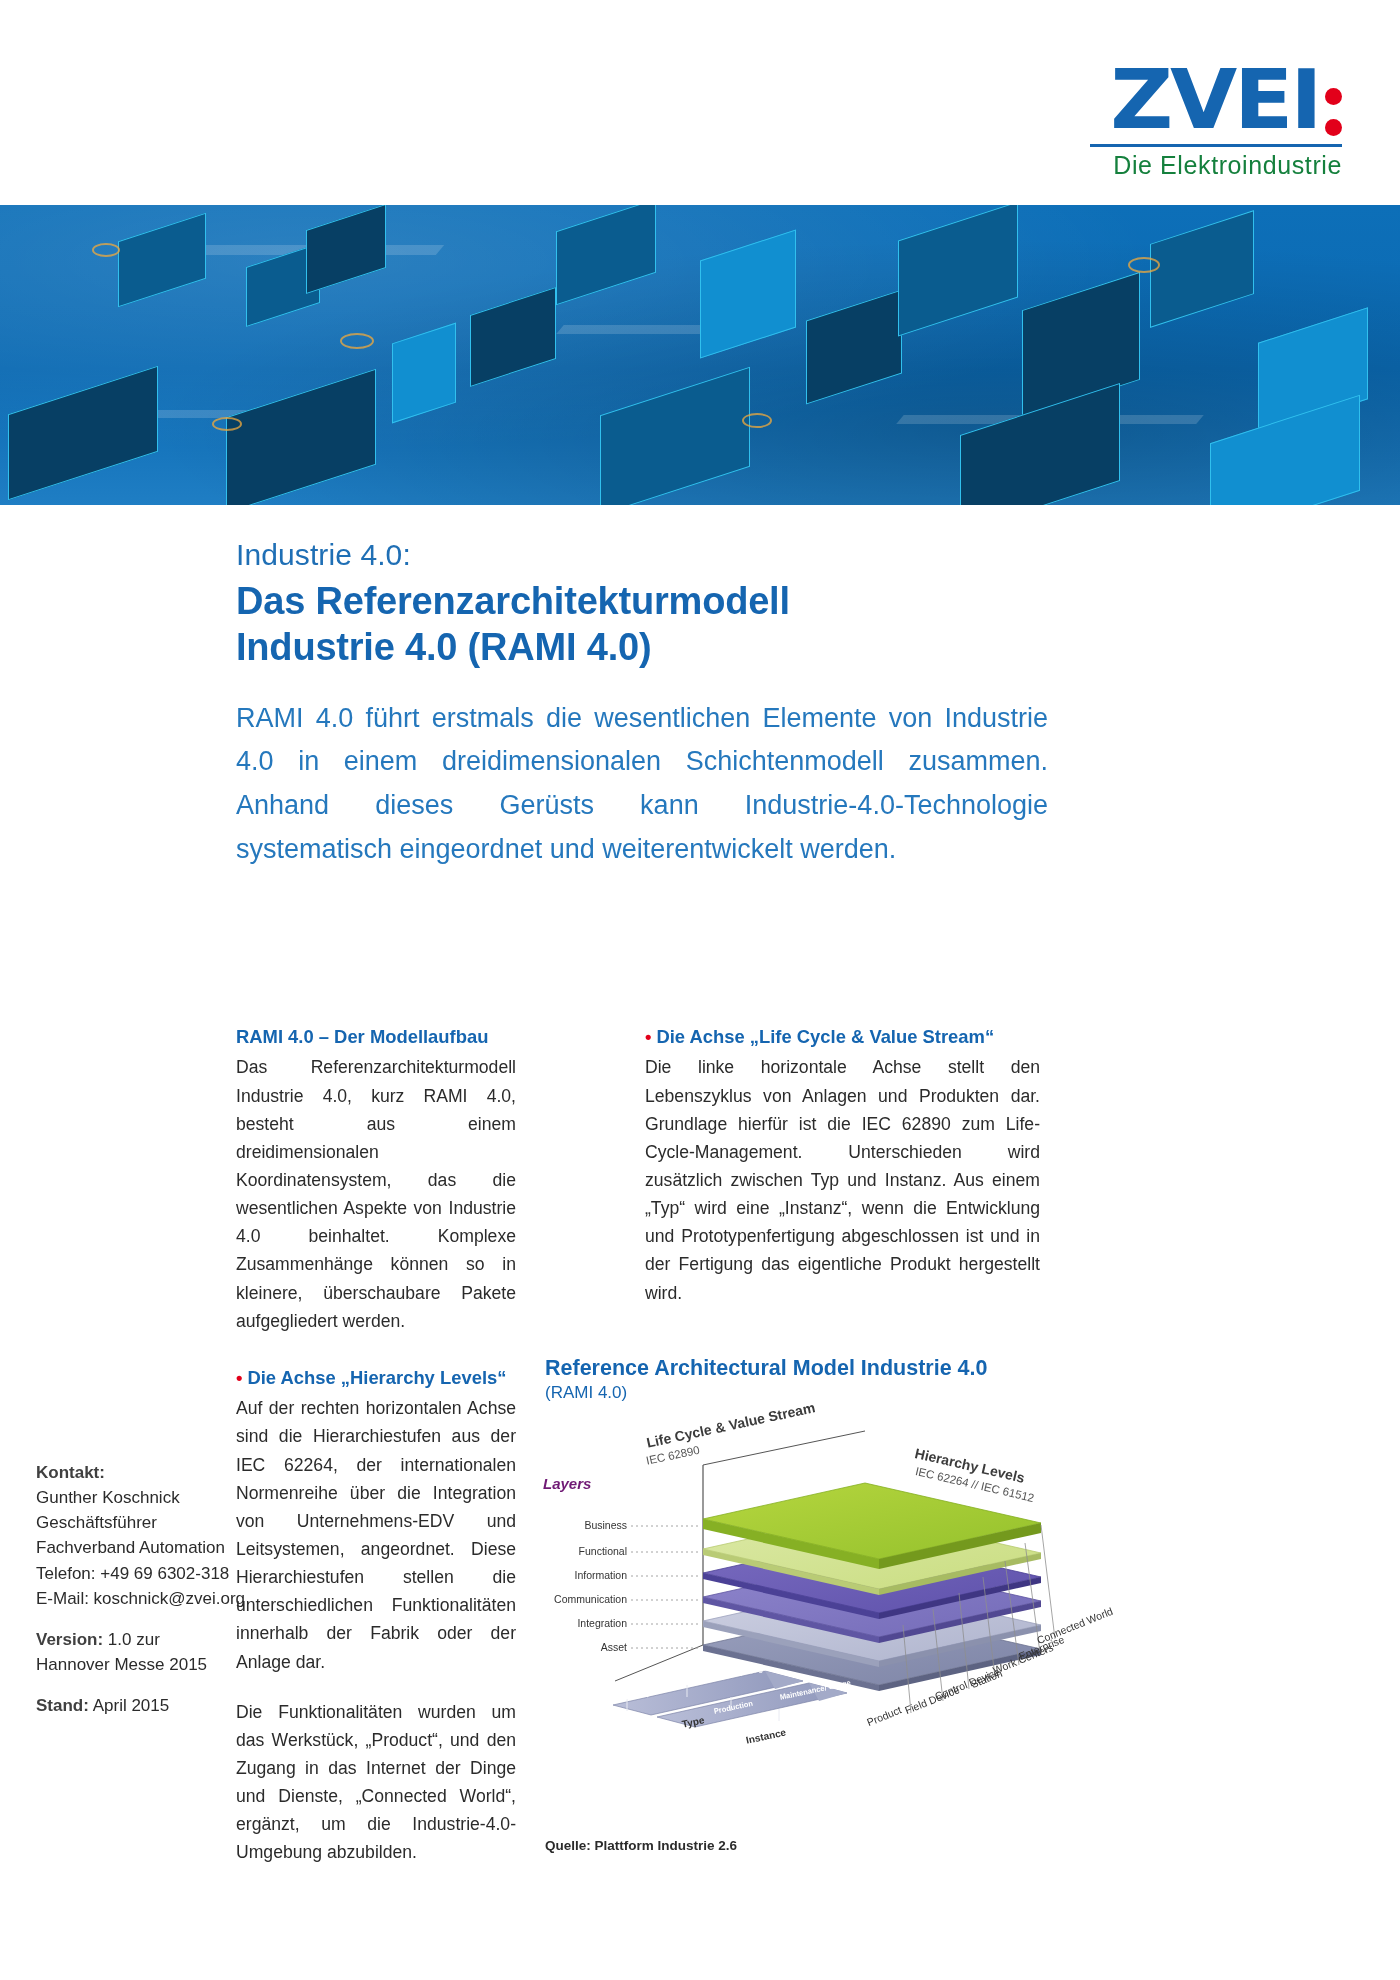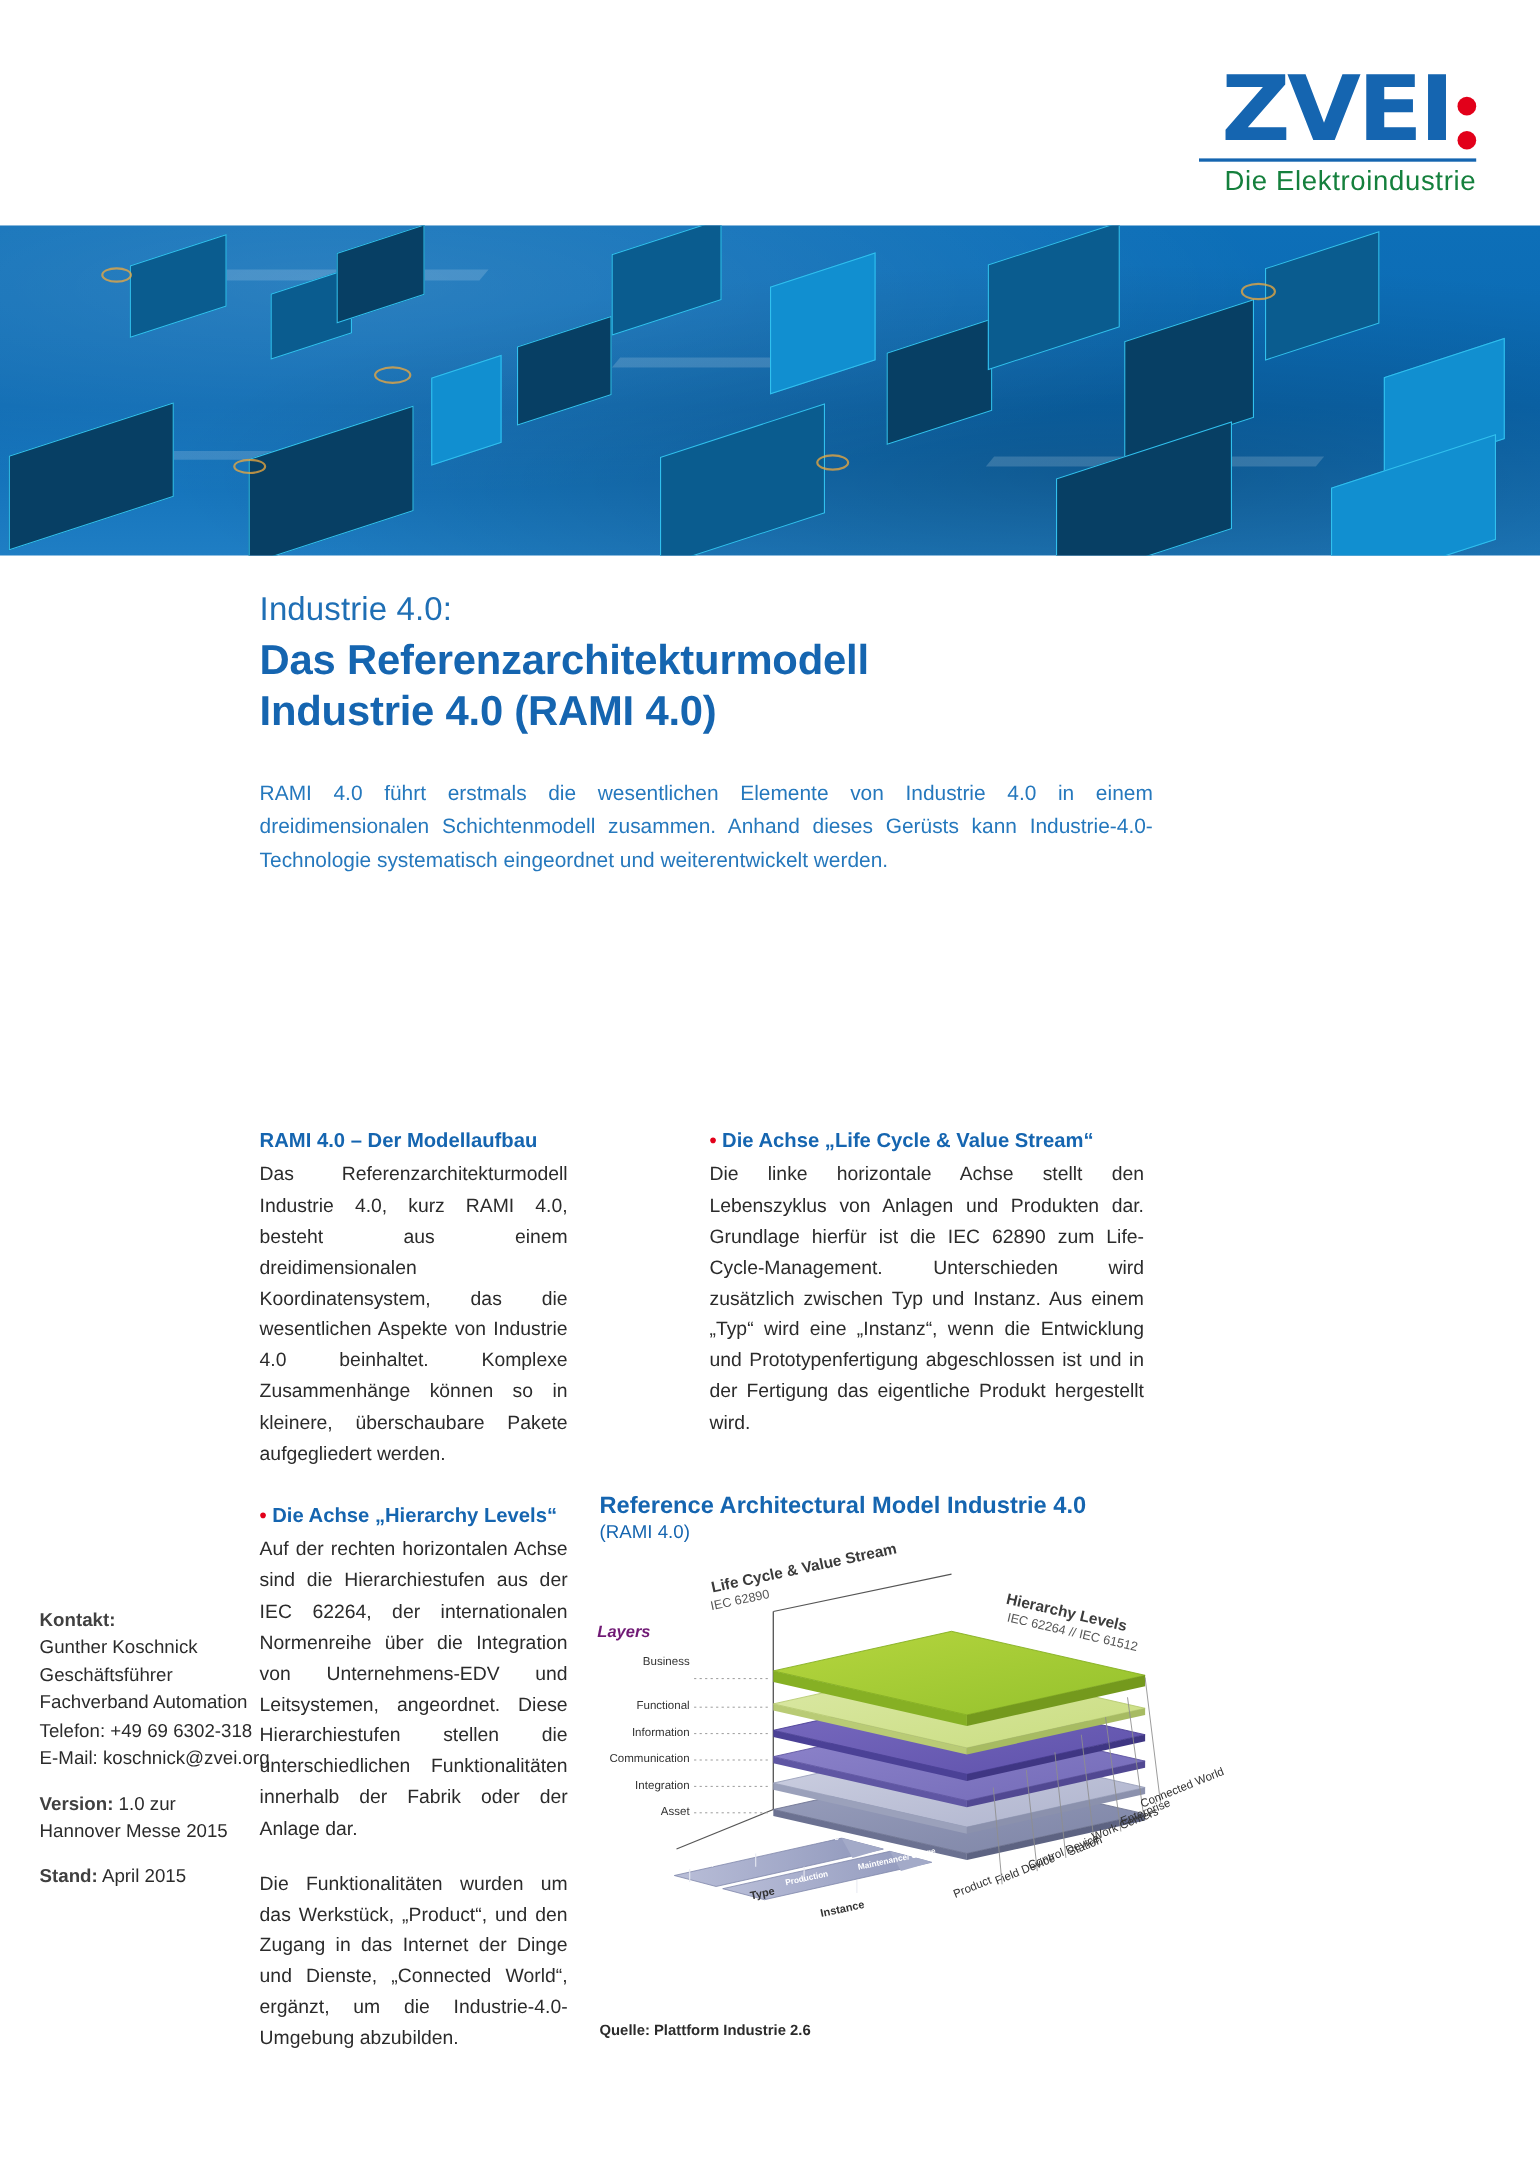--- a/index.html
+++ b/index.html
@@ -44,21 +44,21 @@
   .ring { position: absolute; border: 2px solid rgba(240,170,60,.75); border-radius: 50%; }
   .arrowpath { position: absolute; background: rgba(255,255,255,.16); }
   .slab { position: absolute; background: #0a5c8f; border: 1.5px solid #31c0ee; }
   .slab.dark { background: #073f64; }
   .slab.bright { background: #118fd0; }
 
   
   #title-block { position: absolute; left: 236px; top: 538px; width: 820px; }
   #kicker { font-size: 30px; color: #1f6fb5; font-weight: 400; letter-spacing: .1px; }
   #title { font-size: 38px; font-weight: 700; color: #1565b0; line-height: 1.22; margin-top: 6px; letter-spacing: -.2px; }
-  #lead { margin-top: 36px; width: 812px; font-size: 19px; line-height: 1.62; color: #2578bd; text-align: justify; }
+  #lead { margin-top: 26px; width: 812px; font-size: 27px; line-height: 1.62; color: #2578bd; text-align: justify; }
 
   
   .col { position: absolute; font-size: 17.6px; line-height: 1.60; color: #2b2b2b; text-align: justify; }
   #col-left  { left: 236px; top: 1022px; width: 280px; }
   #col-right { left: 645px; top: 1022px; width: 395px; }
   .sec-head { color: #1565b0; font-weight: 700; font-size: 18.4px; margin-bottom: 2px; text-align: left; }
   .sec-head .bullet { color: #e2001a; font-weight: 700; margin-right: 5px; }
   .para { margin-bottom: 0; }
   .para + .sec-head { margin-top: 28px; }
   .para + .para { margin-top: 22px; }
@@ -289,21 +289,21 @@
     
     <div class="axis-label" style="left:110px;top:22px;font-size:14px;font-weight:700;color:#3b3b3b;transform:rotate(-12deg);transform-origin:left top;">Life Cycle &amp; Value Stream</div>
     <div class="axis-label" style="left:110px;top:42px;font-size:11.5px;color:#555;transform:rotate(-12deg);transform-origin:left top;">IEC 62890</div>
 
     <div class="axis-label" style="left:382px;top:32px;font-size:14px;font-weight:700;color:#3b3b3b;transform:rotate(13deg);transform-origin:left top;">Hierarchy Levels</div>
     <div class="axis-label" style="left:382px;top:52px;font-size:11.5px;color:#555;transform:rotate(13deg);transform-origin:left top;">IEC 62264 // IEC 61512</div>
 
     <div class="axis-label" style="left:8px;top:62px;font-size:15px;font-weight:700;color:#701a75;font-style:italic;">Layers</div>
 
     
-    <div class="lyr-label" style="left:8px;top:92px;width:84px;text-align:right;">Business</div>
+    <div class="lyr-label" style="left:8px;top:106px;width:84px;text-align:right;">Business</div>
     <div class="lyr-label" style="left:8px;top:132px;width:84px;">Functional</div>
     <div class="lyr-label" style="left:8px;top:156px;width:84px;">Information</div>
     <div class="lyr-label" style="left:2px;top:180px;width:90px;">Communication</div>
     <div class="lyr-label" style="left:8px;top:204px;width:84px;">Integration</div>
     <div class="lyr-label" style="left:8px;top:228px;width:84px;">Asset</div>
 
     
     <div class="hier-label" style="left:500px;top:222px;transform:rotate(-22deg);transform-origin:left top;">Connected World</div>
     <div class="hier-label" style="left:482px;top:238px;transform:rotate(-22deg);transform-origin:left top;">Enterprise</div>
     <div class="hier-label" style="left:456px;top:252px;transform:rotate(-22deg);transform-origin:left top;">Work Centers</div>

